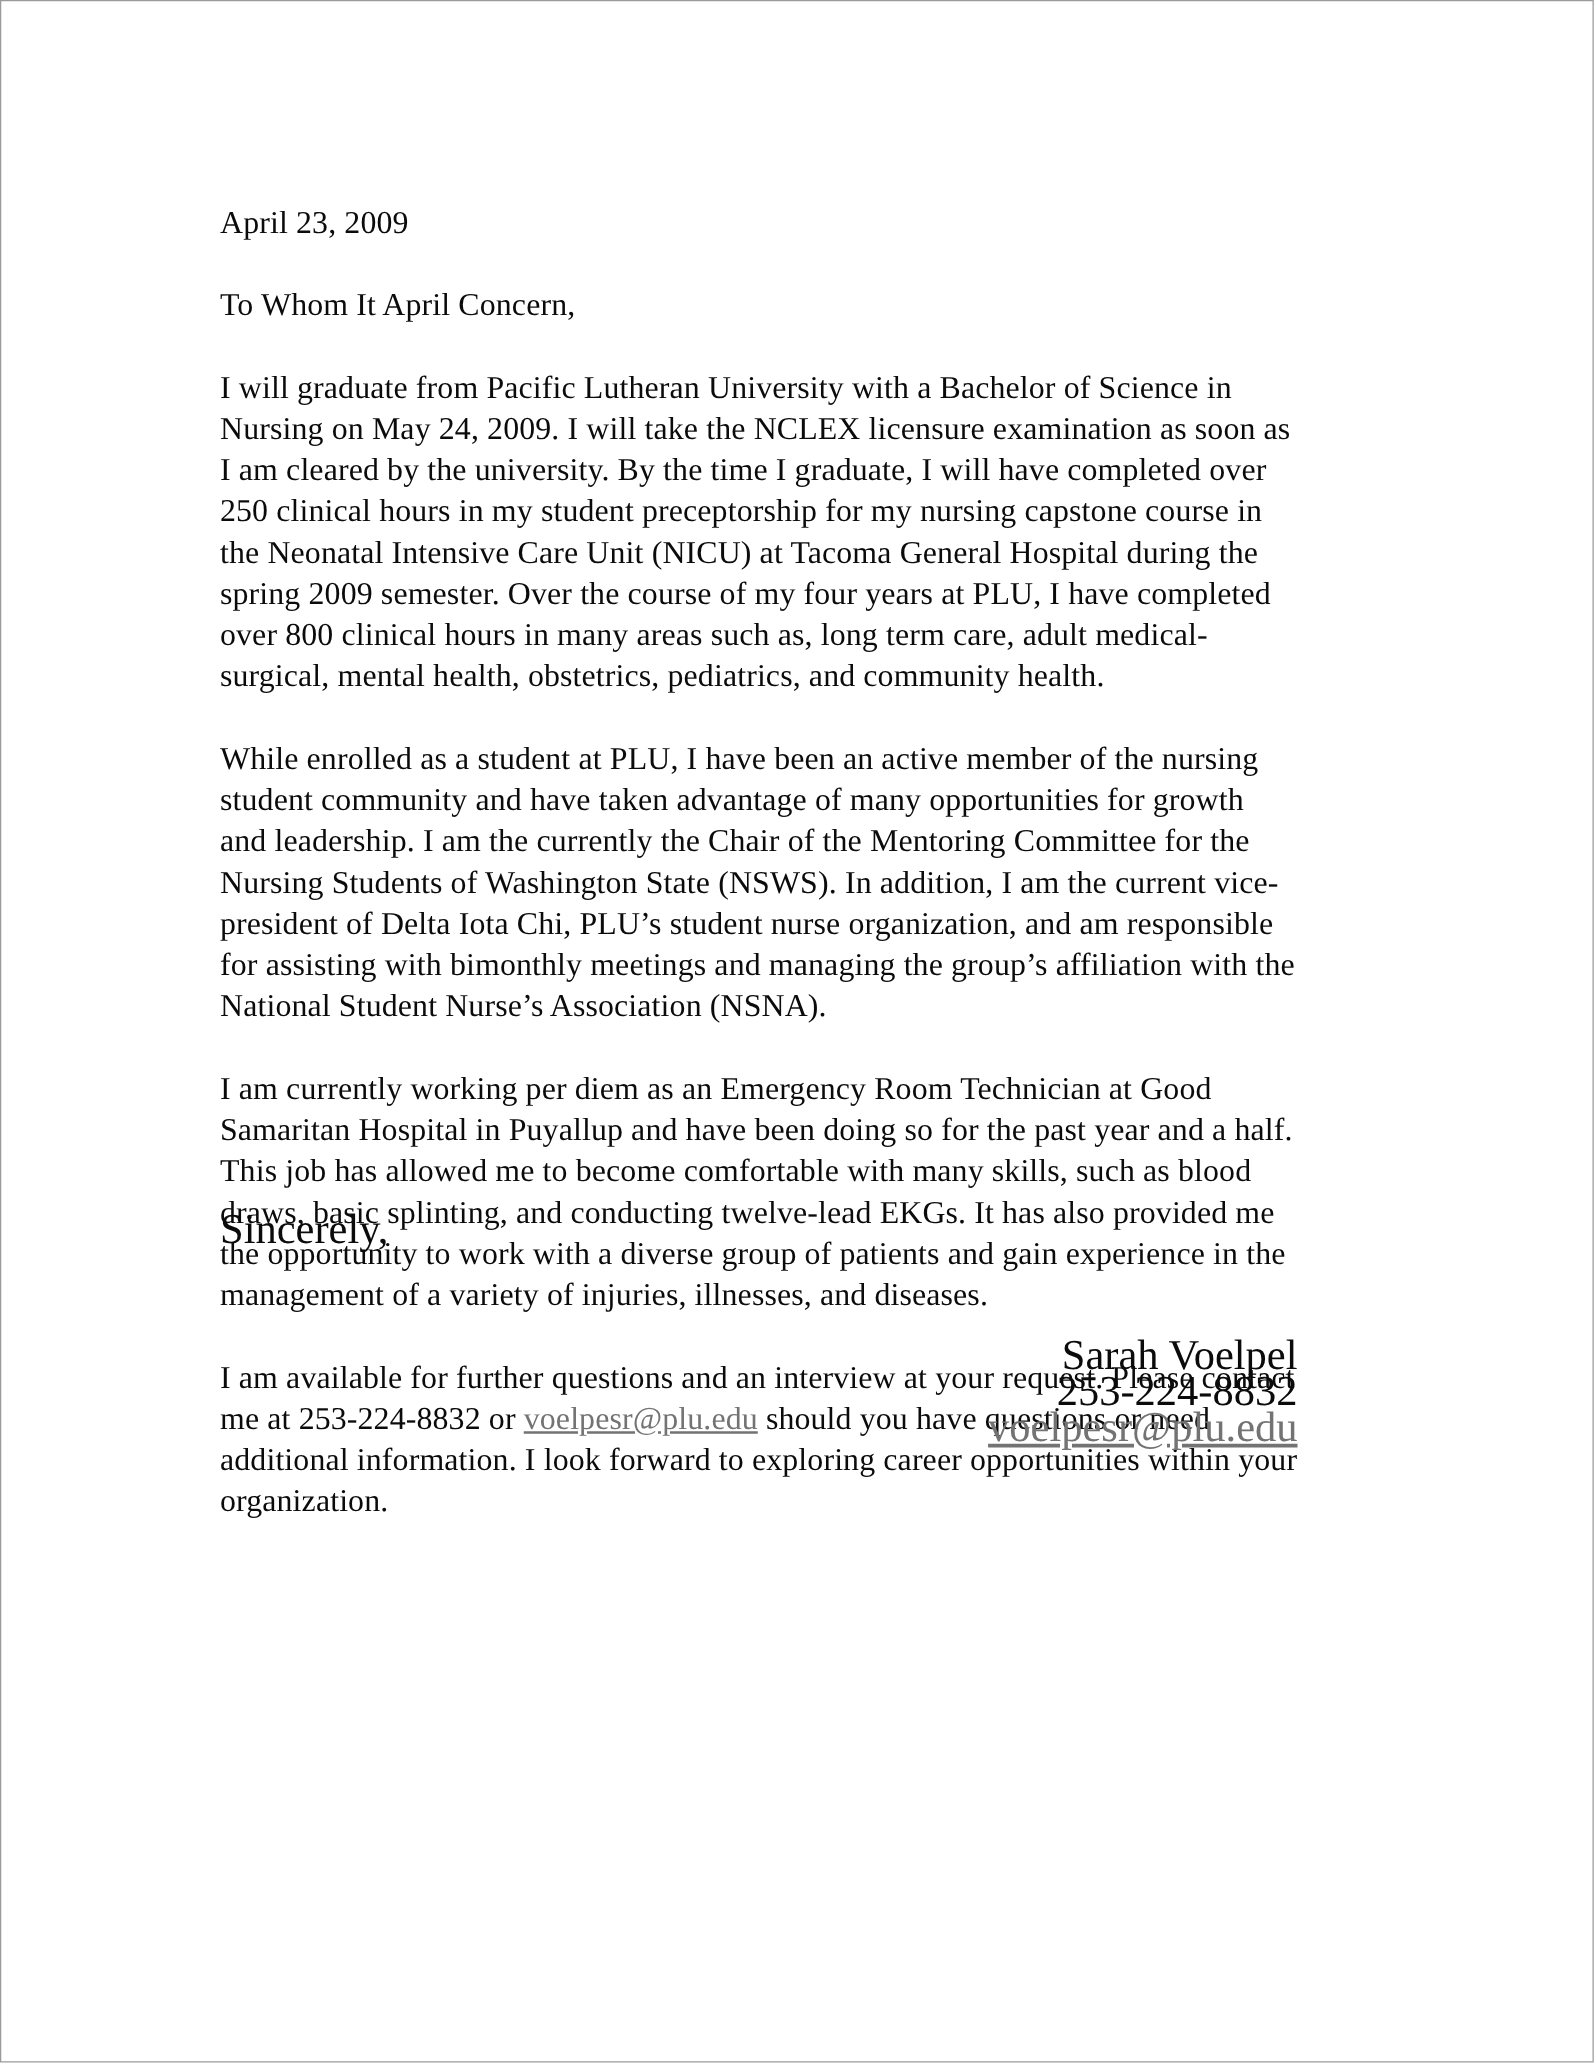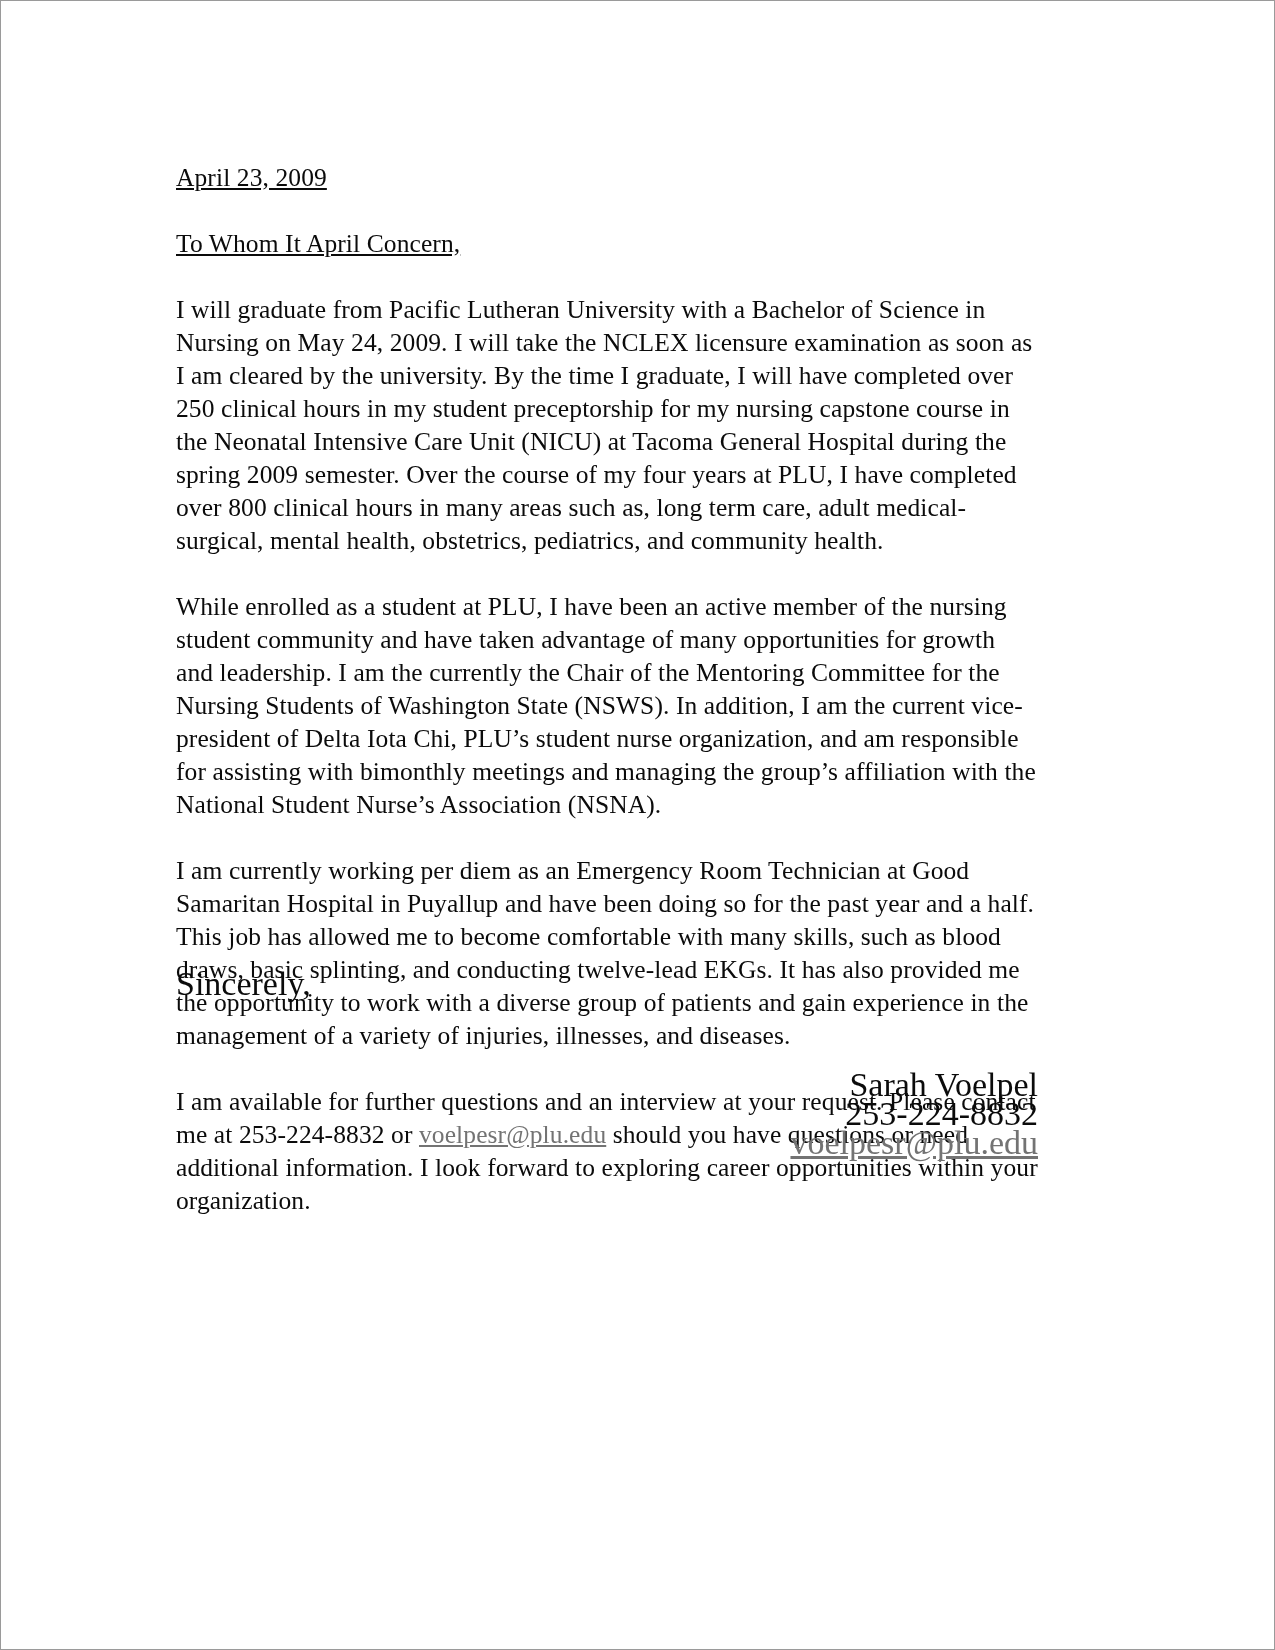--- a/index.html
+++ b/index.html
@@ -45,21 +45,20 @@
     color: #0b0b0b;
     letter-spacing: 0.1px;
   }
 
   .letter-para {
     margin-bottom: 33px;
   }
 
   .letter-line {
     margin-bottom: 33px;
-    text-decoration: underline;
   }
 
   .gap-after-salutation { margin-bottom: 33px; }
 
   
   #closing-block {
     position: absolute;
     left: 175px;
     top: 968px;
     width: 862px;

